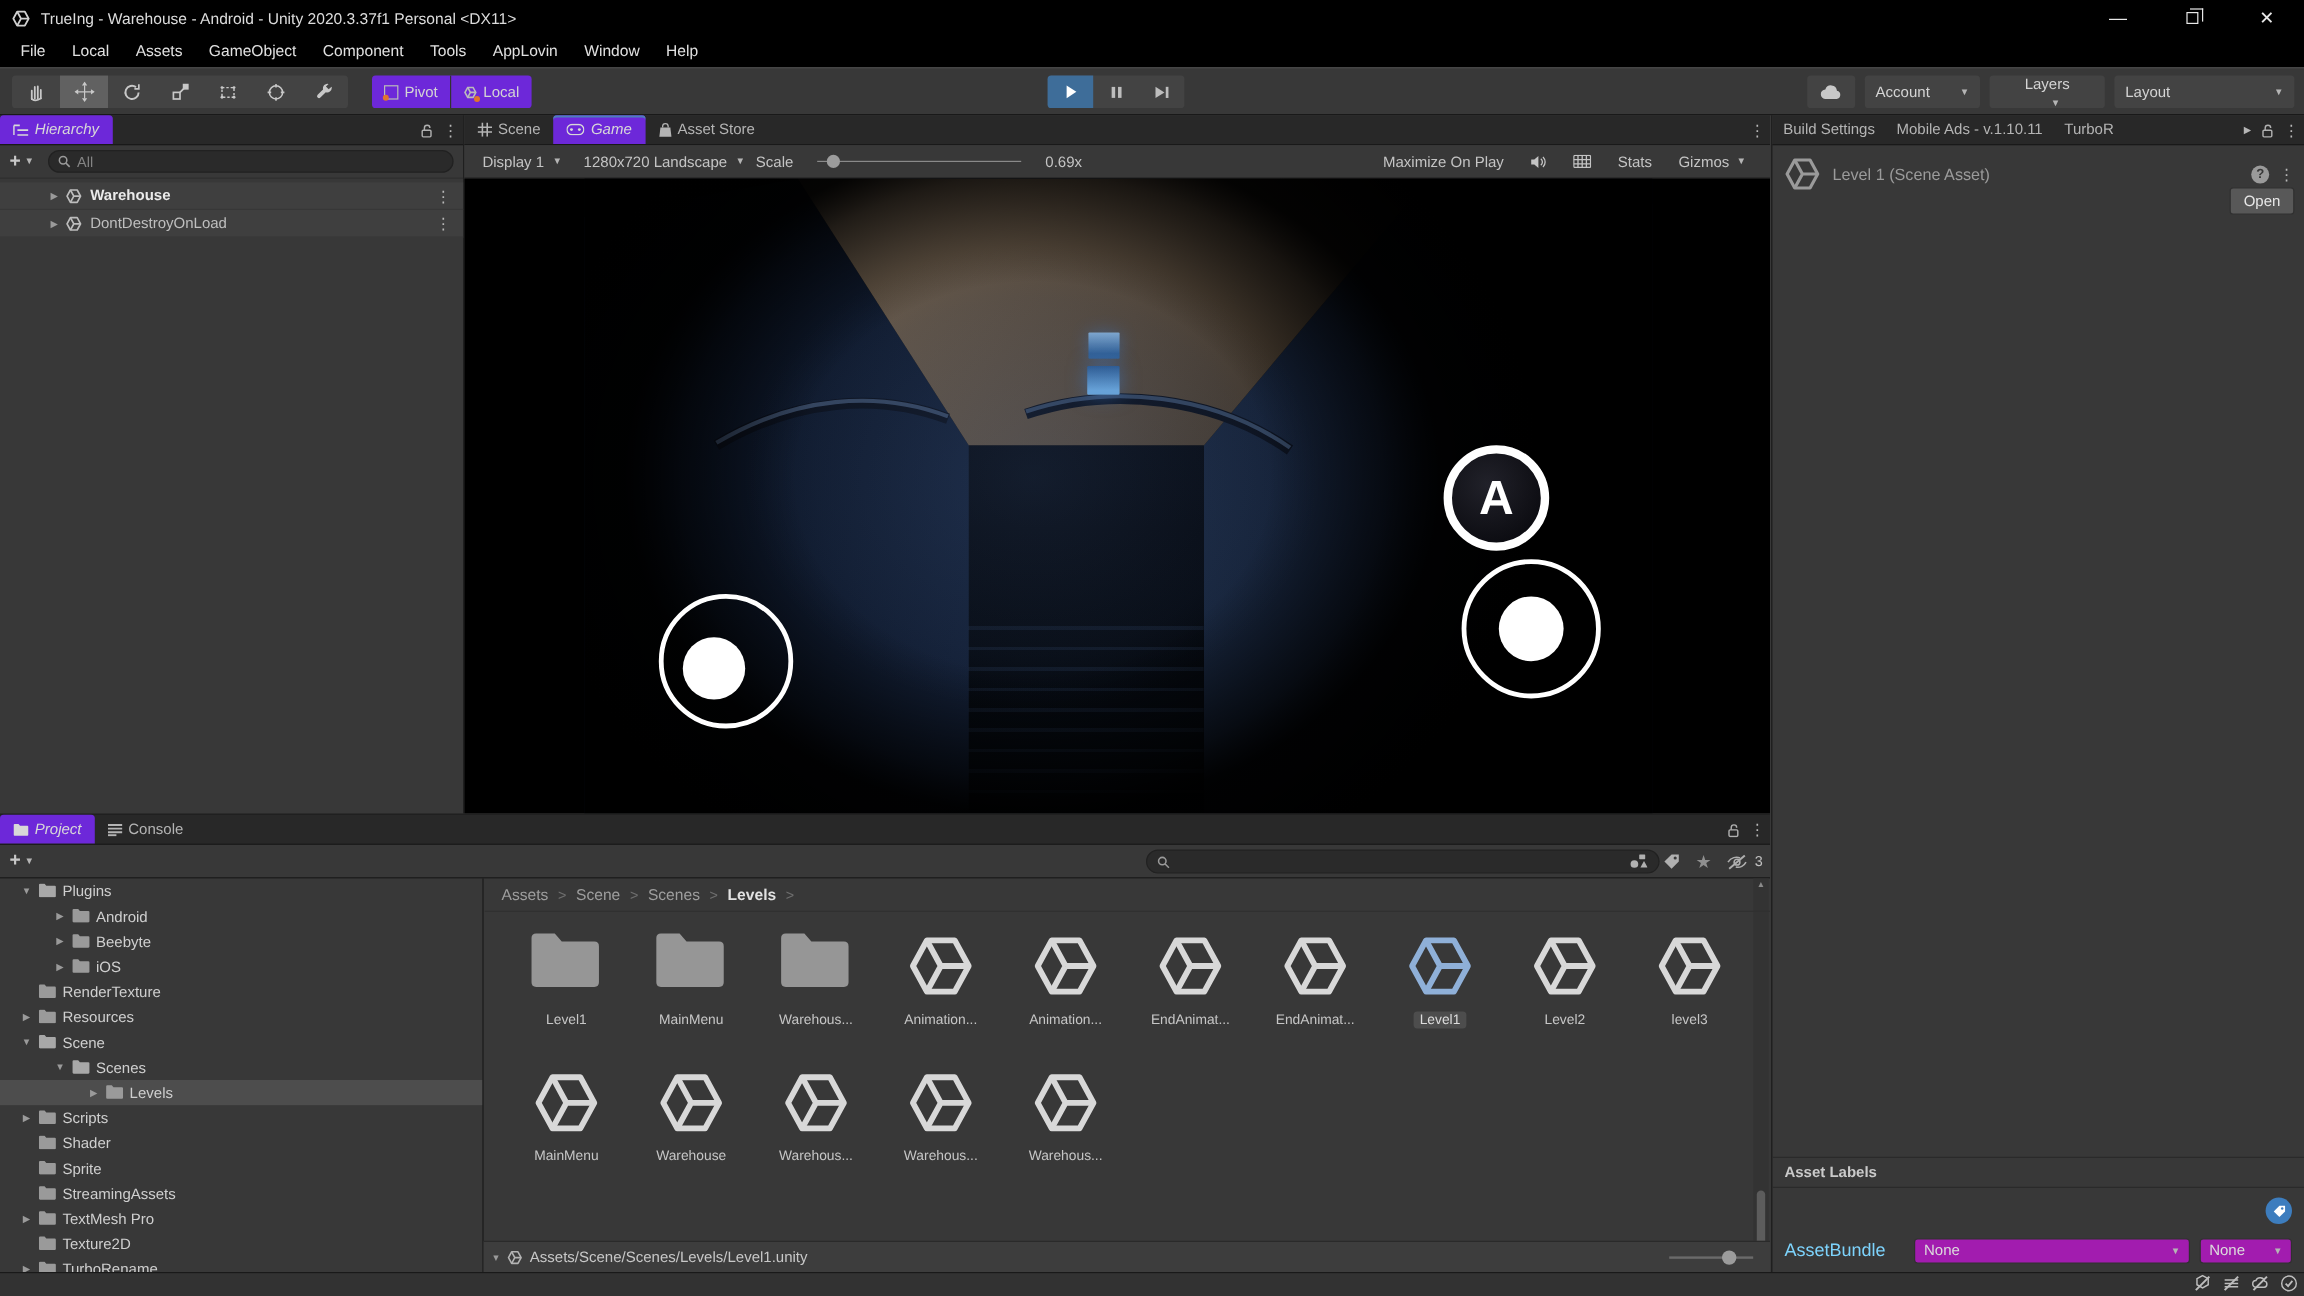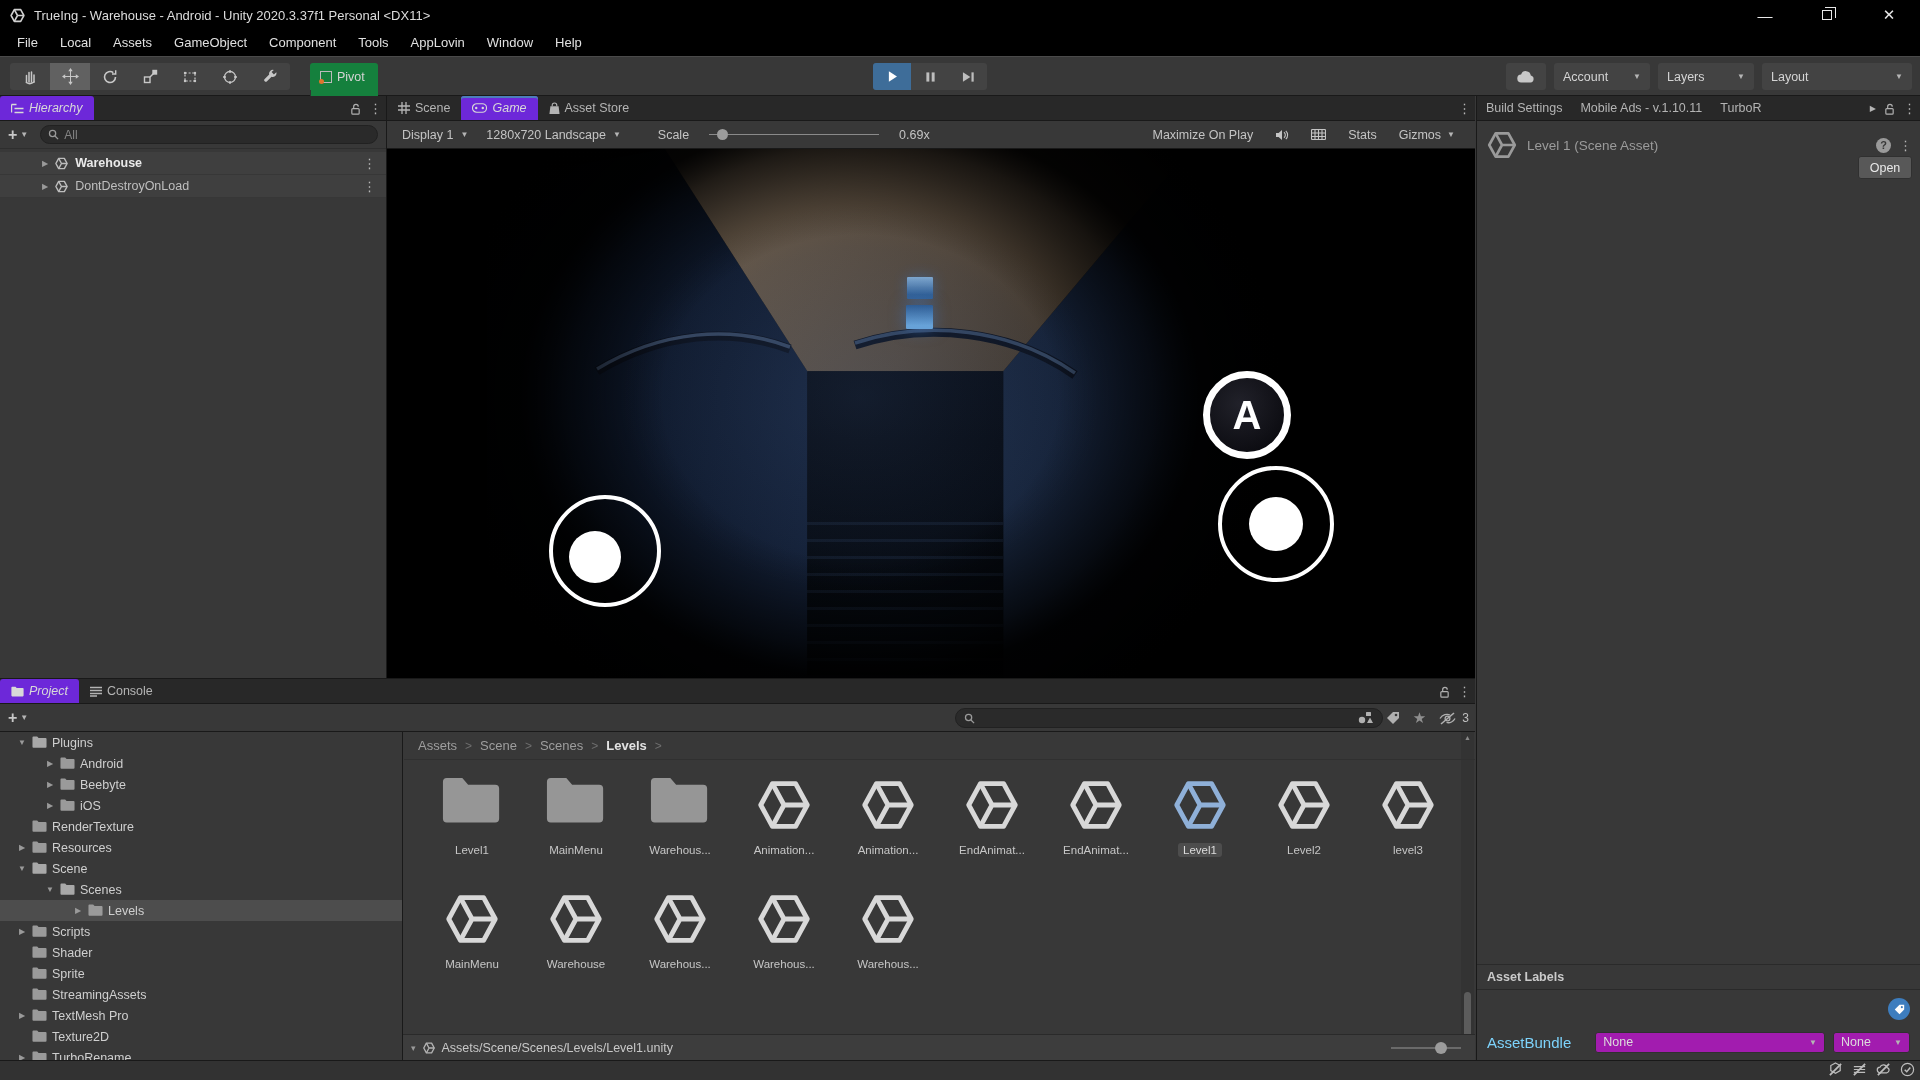--- a/index.html
+++ b/index.html
@@ -21,36 +21,36 @@
   #menubar { position:absolute; left:0; top:30px; width:1920px; height:26px; background:#000; display:flex; align-items:center; padding-left:6px; }
   .menu-item { color:#e0e0e0; font-size:13px; padding:0 11px; line-height:26px; }
 
   
   #toolbar { position:absolute; left:0; top:56px; width:1920px; height:40px; background:#383838; border-top:1px solid #4a4a4a; border-bottom:1px solid #191919; }
   .toolgroup { position:absolute; left:10px; top:6px; display:flex; background:#434343; border-radius:3px; }
   .tbtn { width:40px; height:27px; display:flex; align-items:center; justify-content:center; color:#c8c8c8; }
   .tbtn:first-child { border-radius:3px 0 0 3px; }
   .tbtn:last-child { border-radius:0 3px 3px 0; }
   .tbtn.sel { background:#616161; }
-  .pivotgroup { position:absolute; left:310px; top:6px; display:flex; background:#15803d; border-radius:3px;flex-direction:column; }
+  .pivotgroup { position:absolute; left:310px; top:6px; display:flex; background:#6d28d9; border-radius:3px; }
   .pbtn { height:27px; display:flex; align-items:center; padding:0 10px; gap:5px; color:#d4d4d4; font-size:12.5px; }
   .pbtn + .pbtn { border-left:1px solid #333; }
   .pivot-ic { width:12px; height:12px; border:1px solid #bbb; position:relative; }
   .pivot-ic:after { content:""; position:absolute; left:-2px; bottom:-2px; width:5px; height:5px; border-radius:50%; background:#e0742c; }
   .local-ic { width:12px; height:12px; color:#bbb; position:relative; }
   .local-ic:after { content:""; position:absolute; right:-2px; bottom:-2px; width:5px; height:5px; border-radius:50%; background:#e0742c; }
   .playgroup { position:absolute; left:873px; top:6px; display:flex; background:#434343; border-radius:3px; }
   .playbtn { width:38px; height:27px; display:flex; align-items:center; justify-content:center; color:#bdbdbd; }
   .playbtn.on { background:#3e6d99; color:#fff; border-radius:3px 0 0 3px; }
   .tb-right { position:absolute; right:8px; top:6px; display:flex; gap:8px; }
   .cloudbtn { width:40px; height:27px; background:#434343; border-radius:3px; display:flex; align-items:center; justify-content:center; color:#c8c8c8; }
   .ddbtn { height:27px; background:#434343; border-radius:3px; display:flex; align-items:center; justify-content:space-between; padding:0 9px; color:#d4d4d4; font-size:12.5px; }
   .ddbtn .caret { margin-left:14px; }
   .caret { font-size:8px; color:#b5b5b5; }
-  #dd-account { width:96px; } #dd-layers { width:96px; } #dd-layout { width:150px; }
+  #dd-account { width:96px; } #dd-layers { width:96px;flex-direction:column; } #dd-layout { width:150px; }
 
   
   .tabbar { position:absolute; left:0; top:0; right:0; height:25px; background:#282828; border-bottom:1px solid #191919; display:flex; align-items:stretch; }
   .tab { display:flex; align-items:center; gap:5px; padding:0 11px; color:#b4b4b4; font-size:12.5px; }
   .tab.active { background:#6d28d9; color:#d8d8d8; border-radius:3px 3px 0 0;font-style:italic; }
   .tab.active.blue { box-shadow:inset 0 2px 0 #4c7ebb; }
   .tabbar-icons { position:absolute; right:4px; top:0; height:25px; display:flex; align-items:center; gap:8px; color:#b0b0b0; }
   .kebab { font-size:13px; color:#b8b8b8; line-height:1; }
 
   
@@ -65,21 +65,21 @@
   .hrow .harrow { font-size:8px; color:#9a9a9a; }
   .hrow .hicon { width:15px; height:15px; color:#bdbdbd; }
   .hrow .hlabel { color:#bfbfbf; font-size:12.5px; }
   .hrow.bold .hlabel { color:#eaeaea; font-weight:bold; }
   .hrow .hkebab { position:absolute; right:10px; }
 
   
   #gamepanel { position:absolute; left:387px; top:96px; width:1088px; height:582px; background:#383838; }
   .g-toolrow { position:absolute; left:0; top:25px; right:0; height:28px; background:#383838; border-bottom:1px solid #191919; display:flex; align-items:center; padding:0 6px; color:#c4c4c4; font-size:12.5px; }
   .gdrop { display:flex; align-items:center; gap:7px; padding:0 9px; height:100%; }
-  .scalewrap { display:flex; align-items:center; gap:20px; margin-left:28px; }
+  .scalewrap { display:flex; align-items:center; gap:20px; margin-left:0; }
   .scaletrack { width:170px; height:1px; background:#8a8a8a; position:relative; }
   .scaleknob { position:absolute; left:8px; top:-5px; width:11px; height:11px; border-radius:50%; background:#9c9c9c; }
   .g-right { position:absolute; right:11px; top:0; height:100%; display:flex; align-items:center; gap:4px; }
   .gflat { display:flex; align-items:center; gap:6px; padding:0 9px; height:100%; color:#c4c4c4; }
   .grender { position:absolute; left:100px; top:53px; width:890px; height:529px; background:#010205; overflow:hidden; }
   #gamepanel .gr-outside { position:absolute; left:0; top:53px; right:0; bottom:0; background:#000; }
 
   .gr-wall-left { position:absolute; inset:0; clip-path:polygon(0% 6%, 20% 0%, 36% 42%, 36% 100%, 0% 100%); background:linear-gradient(100deg,#0b1424 10%,#1d2d4b 75%,#223450 100%); }
   .gr-wall-right { position:absolute; inset:0; clip-path:polygon(79% 0%, 100% 4%, 100% 100%, 58% 100%, 58% 42%); background:linear-gradient(260deg,#0d1628 10%,#223450 80%); }
   .gr-ceiling { position:absolute; inset:0; clip-path:polygon(20% 0%, 79% 0%, 58% 42%, 36% 42%); background:linear-gradient(115deg,#7b6a57 5%,#55483a 45%,#2a2219 78%,#120d07 100%); }

